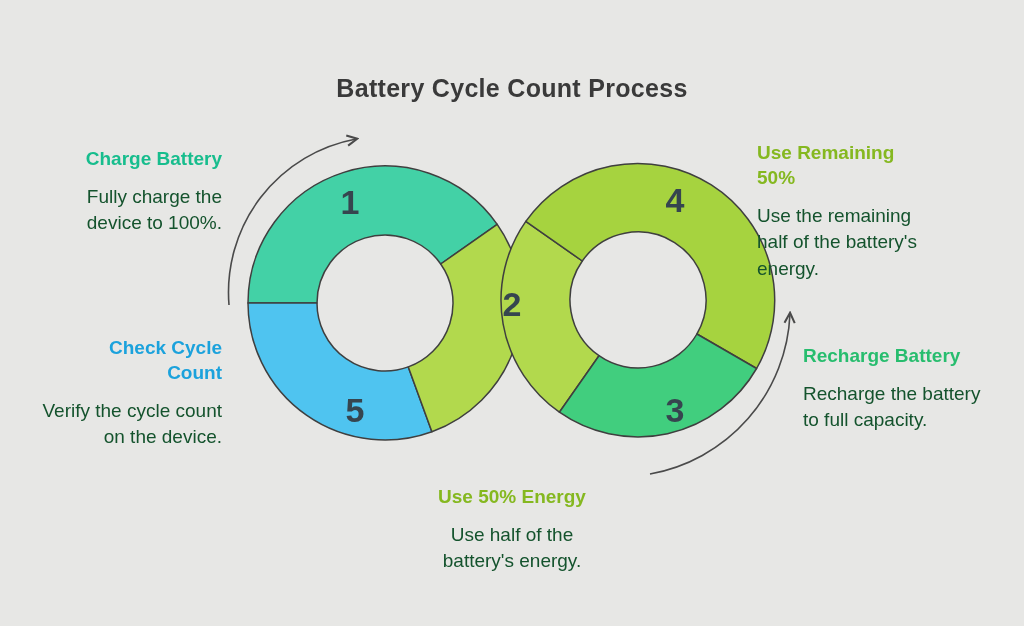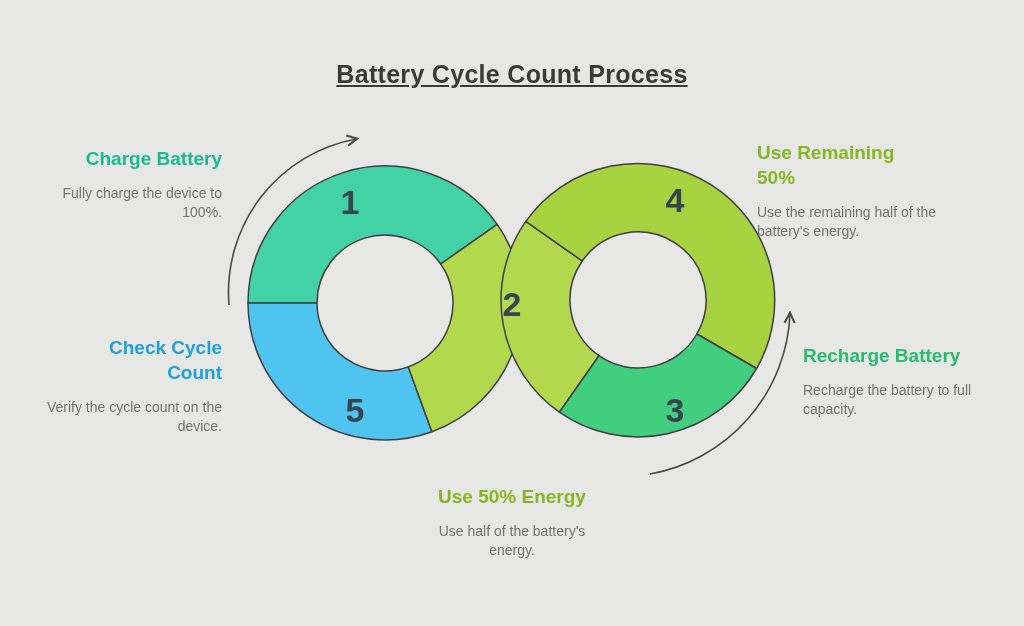--- a/index.html
+++ b/index.html
@@ -6,28 +6,28 @@
   body{
     width:1024px;height:626px;
     background:#e7e7e5;
     font-family:"Liberation Sans", sans-serif;
     overflow:hidden;
   }
   .stage{position:relative;width:1024px;height:626px;}
   .diagram-svg{position:absolute;left:0;top:0;}
 
   .title{
-    position:absolute;left:0;top:60px;width:1024px;
+    position:absolute;left:0;top:74px;width:1024px;
     text-align:center;font-size:25px;font-weight:bold;
-    color:#3a3a3a;letter-spacing:.3px;text-decoration:underline;
+    color:#3a3a3a;letter-spacing:.3px;
   }
 
   .step-block{position:absolute;}
   .step-heading{font-size:19px;font-weight:bold;line-height:1.32;}
-  .step-desc{font-size:14px;line-height:1.38;color:#737373;margin-top:13px;}
+  .step-desc{font-size:19px;line-height:1.38;color:#14532d;margin-top:13px;}
 
   .align-right{text-align:right;}
   .align-left{text-align:left;}
   .align-center{text-align:center;}
 
   .c-teal{color:#17bd8d;}
   .c-blue{color:#1ba2dc;}
   .c-lime{color:#85b820;}
   .c-green{color:#27bd6e;}
 

